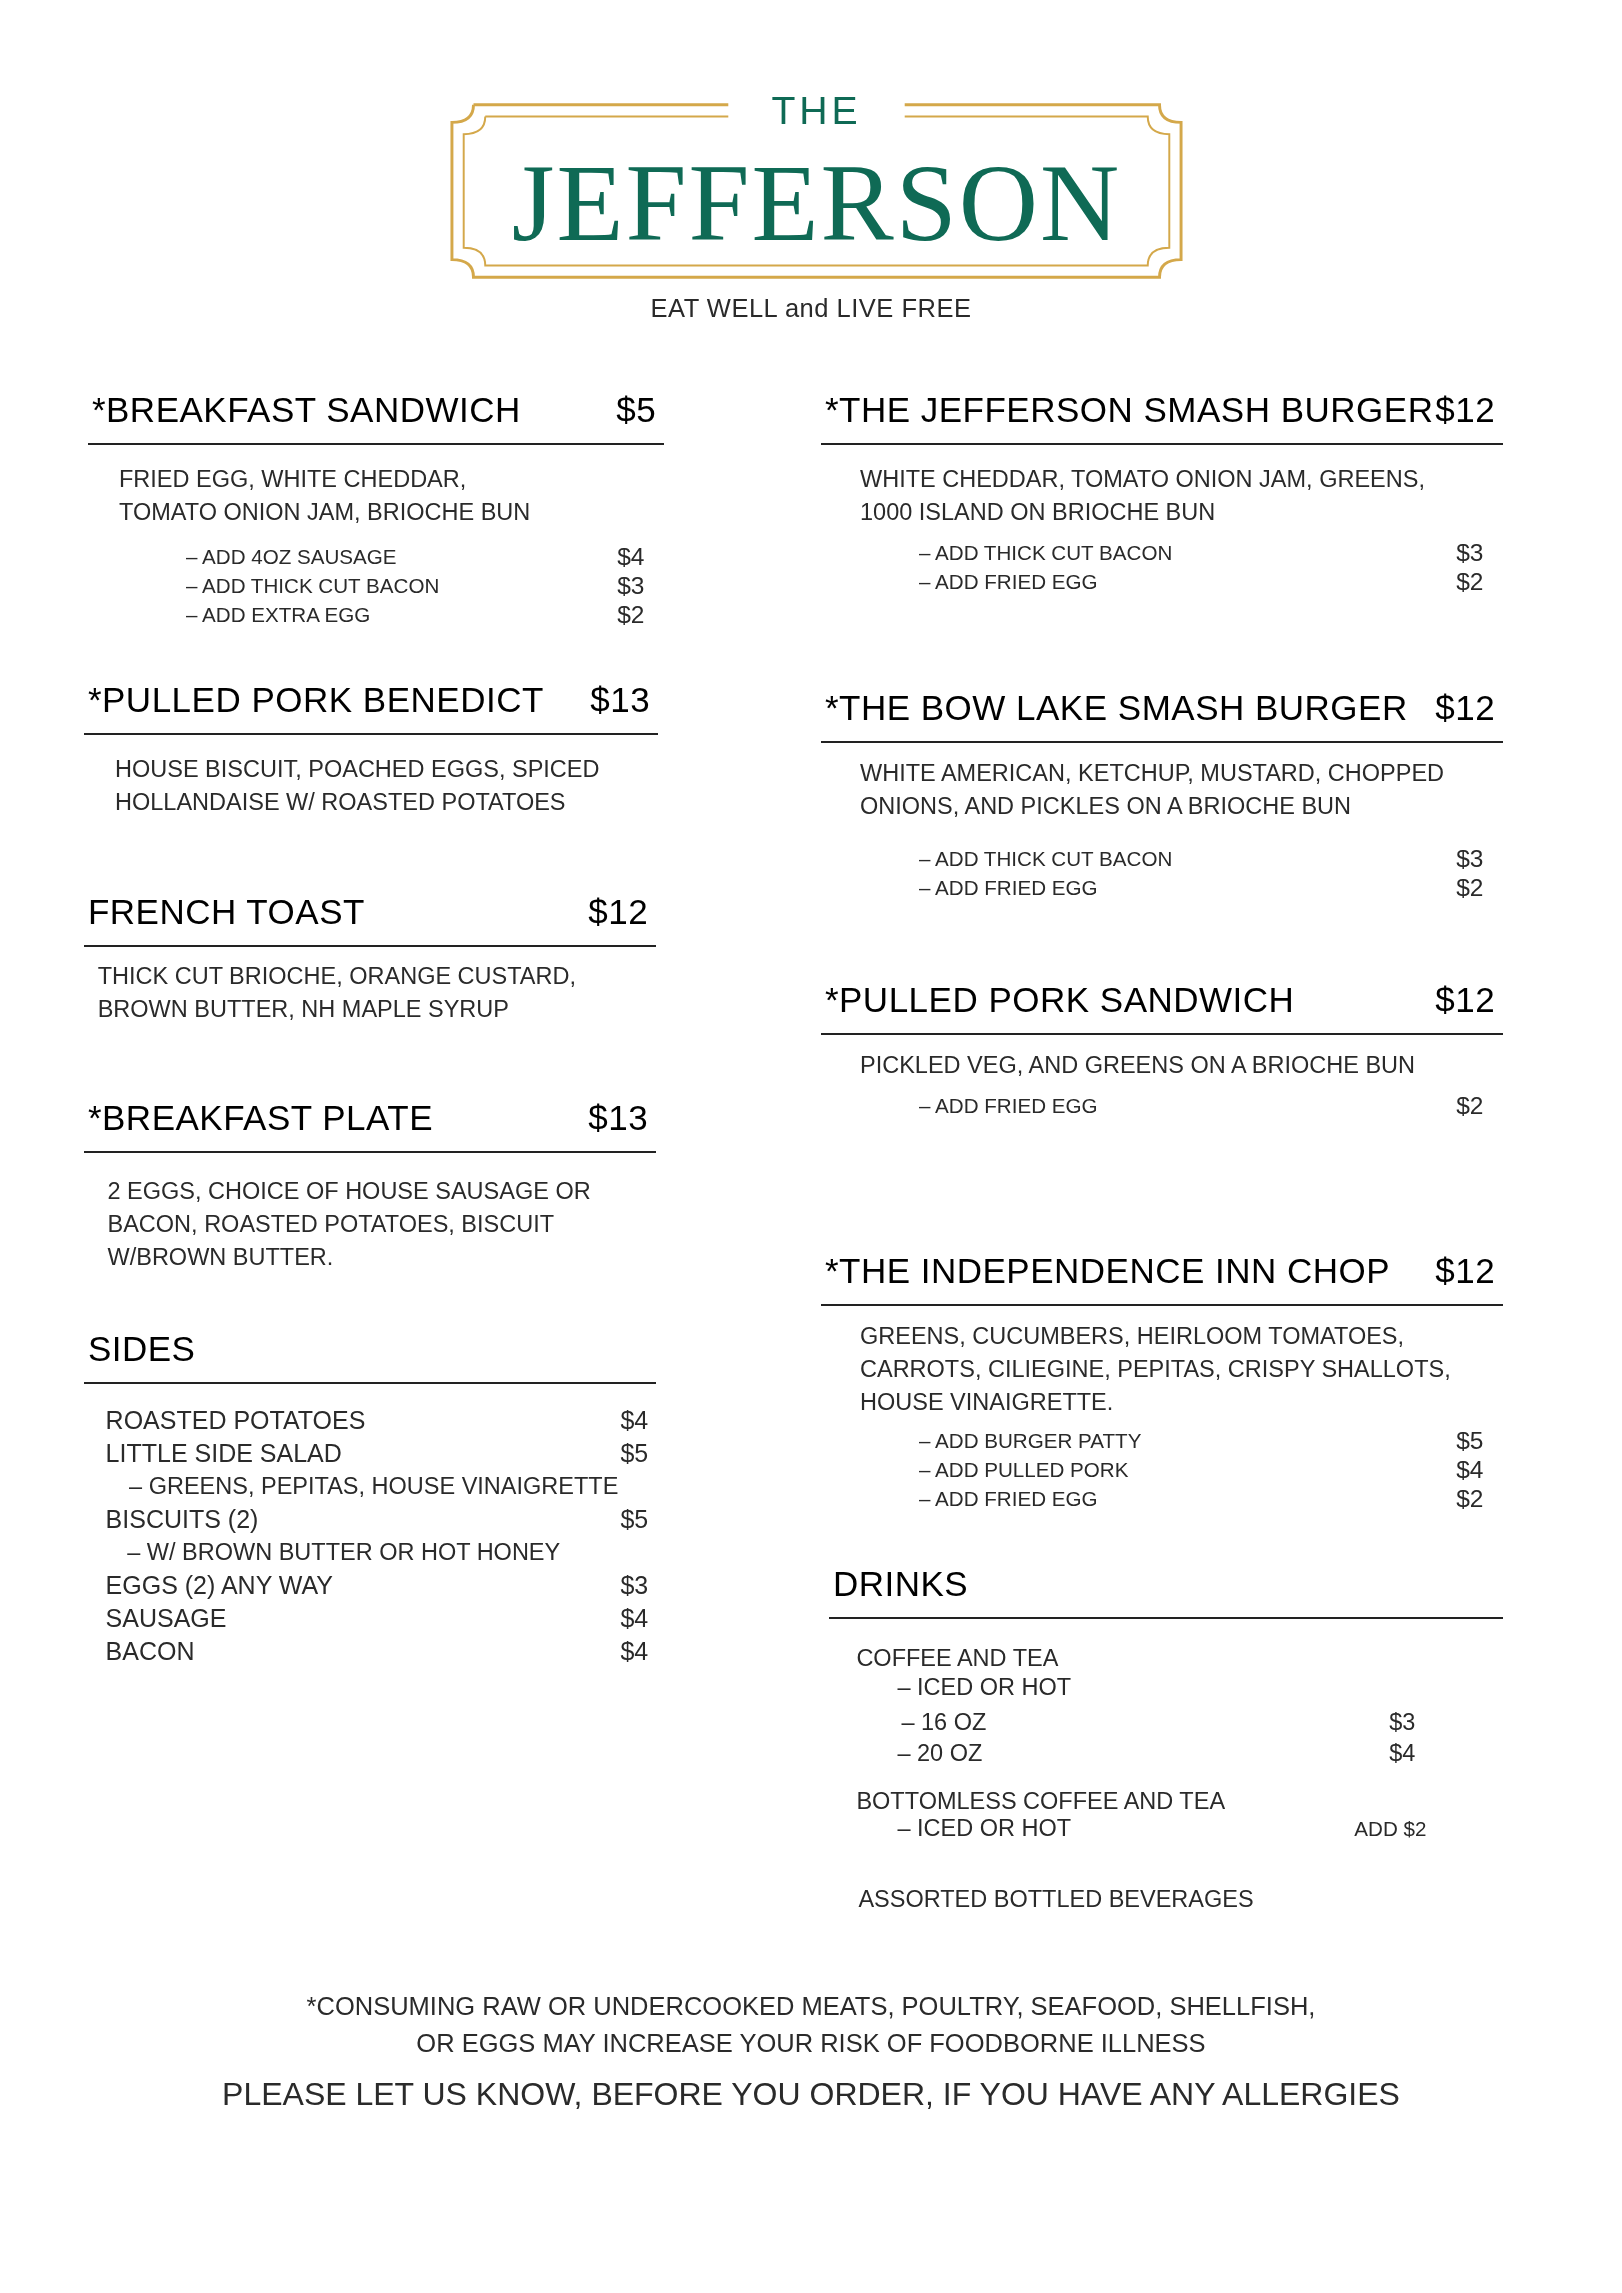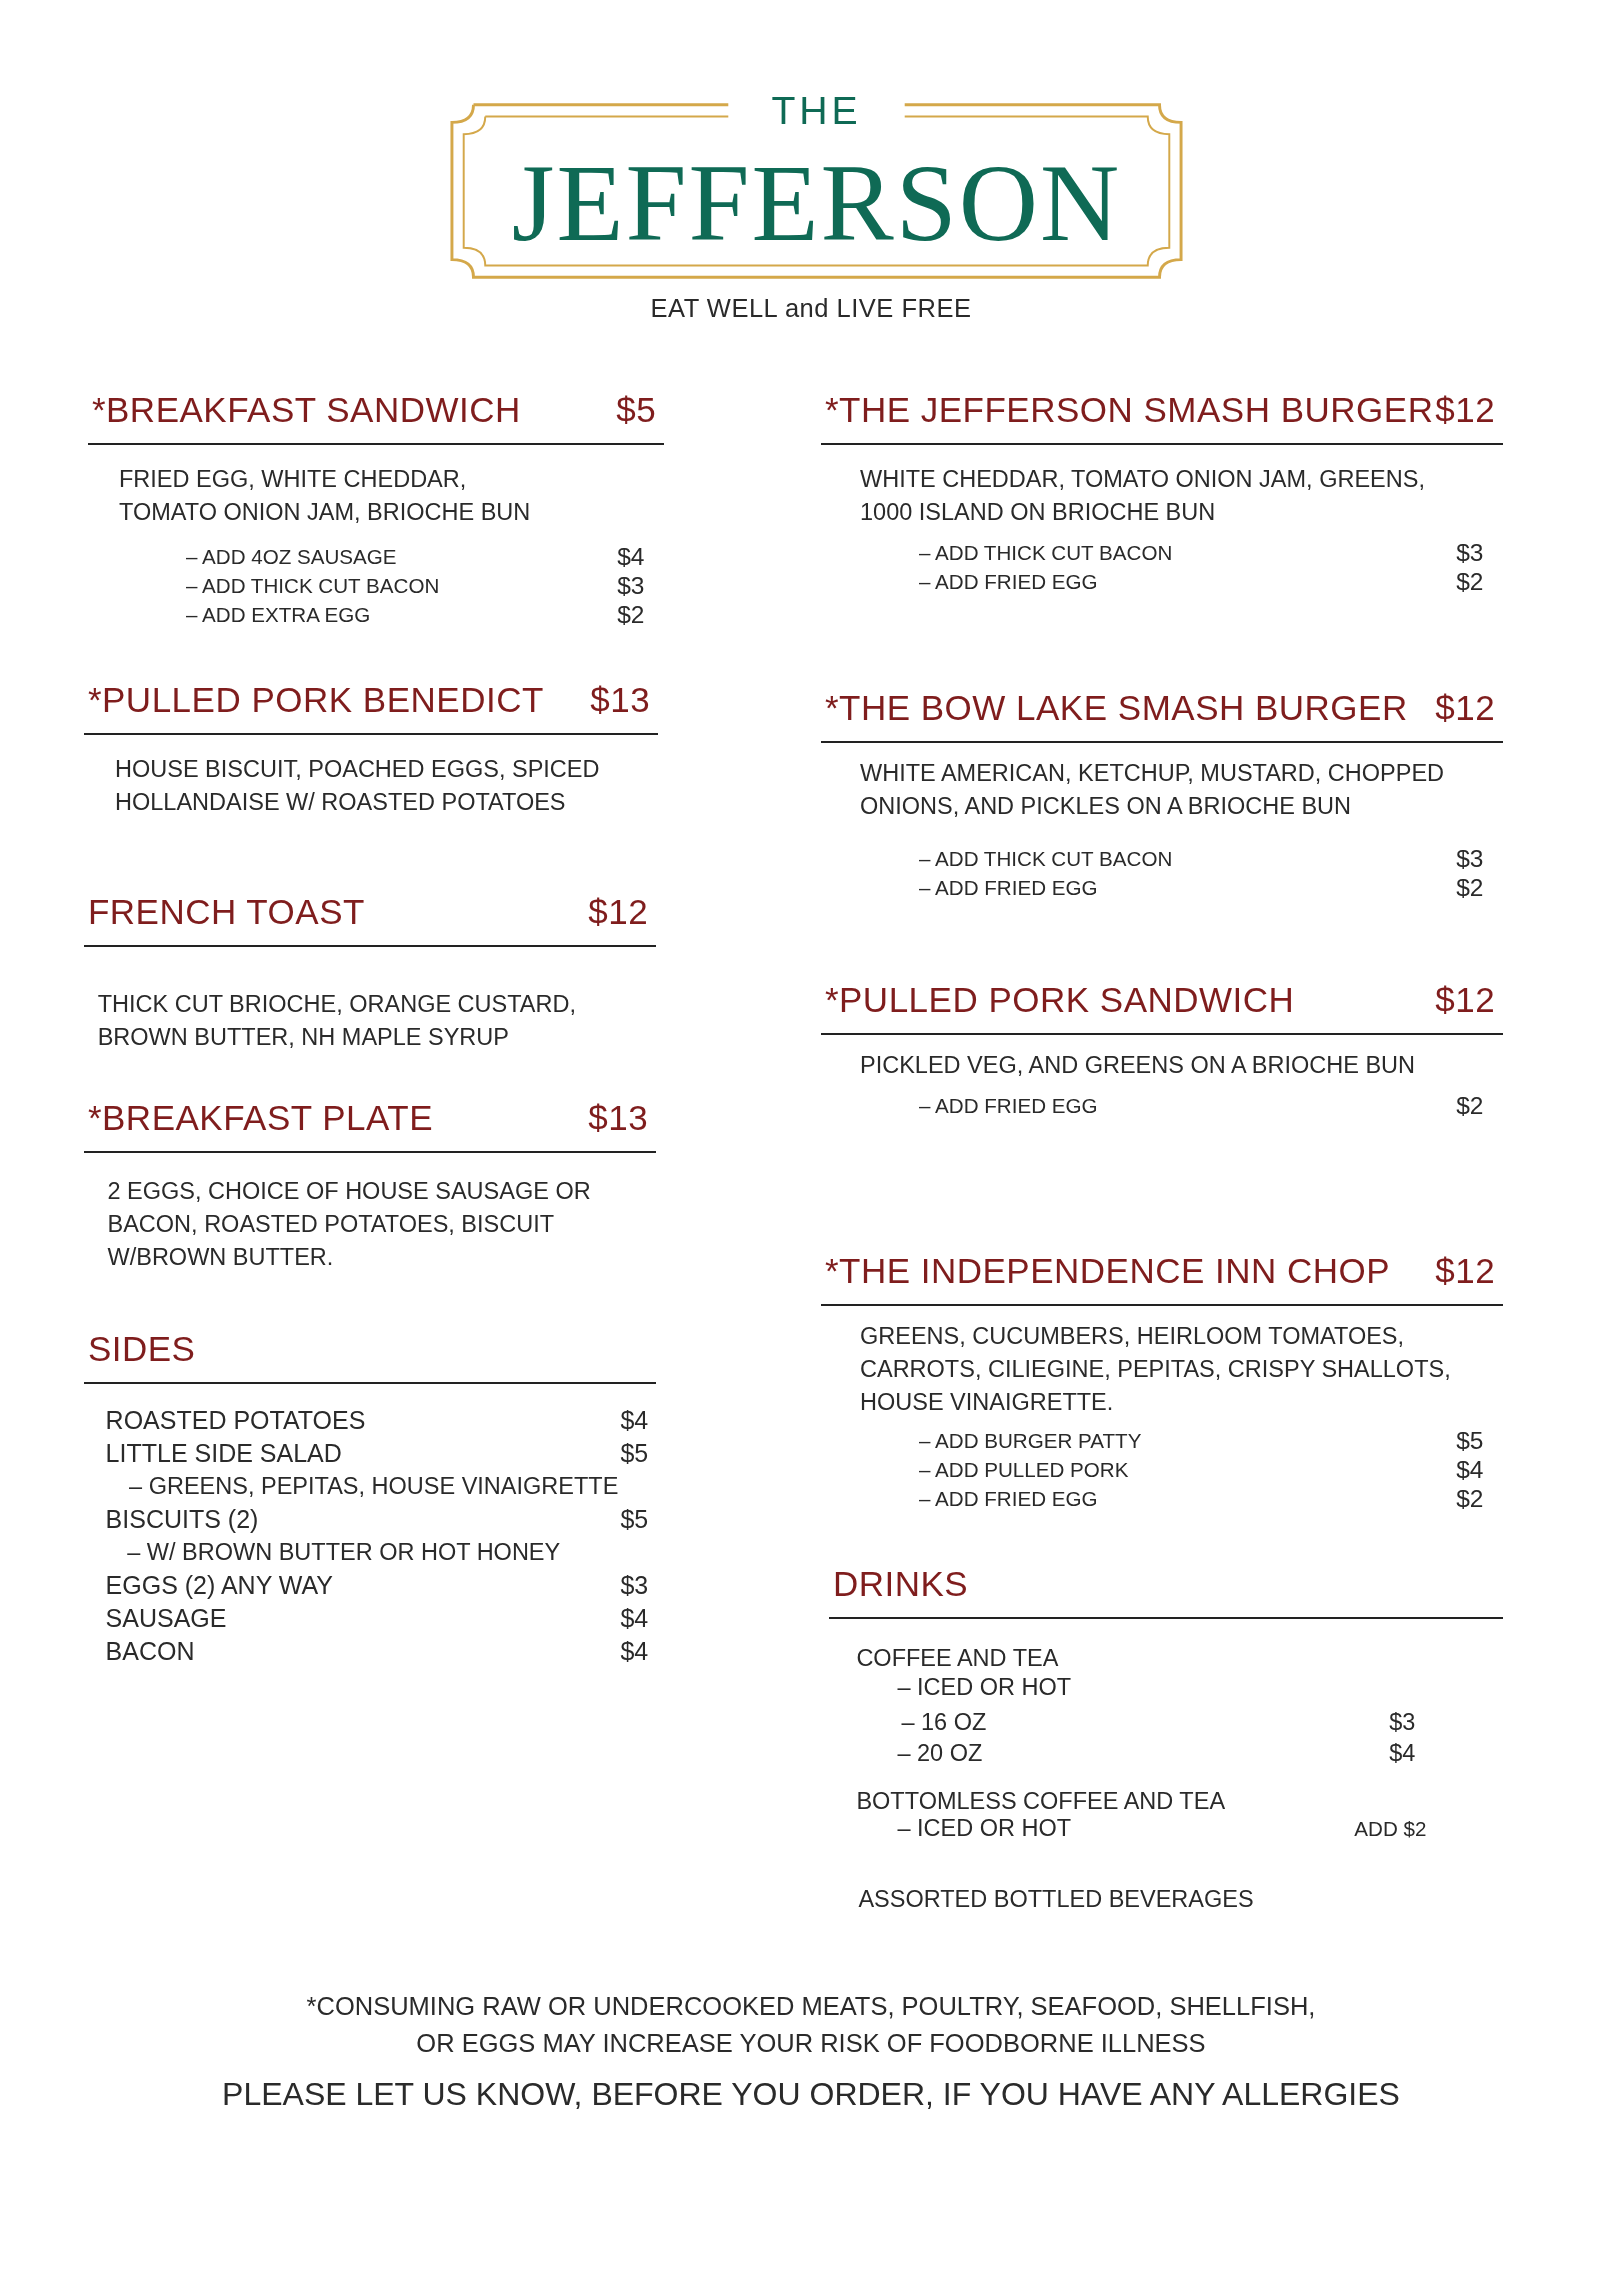--- a/index.html
+++ b/index.html
@@ -8,21 +8,21 @@
       font-family: "Liberation Sans", sans-serif; color: #222222;
     }
     .logo { position: absolute; left: 444px; top: 93px; width: 745px; height: 196px; }
     .tagline {
       position: absolute; left: 0; width: 1622px; top: 294px; text-align: center;
       font-size: 25.5px; letter-spacing: 0.5px; color: #2a2a2a;
     }
     .item { position: absolute; }
     .item-head {
       display: flex; justify-content: space-between; align-items: baseline;
-      font-size: 35px; letter-spacing: 0.5px; color: #7f1d1d; padding: 0 7.8px 0 3.9px;
+      font-size: 35px; letter-spacing: 0.5px; color: #000000; padding: 0 7.8px 0 3.9px;
       height: 51px;
     }
     .rule { border-top: 2.9px solid #222; margin-top: 2px; }
     .desc { font-size: 23.5px; line-height: 33px; color: #2a2a2a; margin-top: 17.6px; padding-left: 31px; }
     .addons { margin-top: 13.7px; }
     .addon {
       display: flex; justify-content: space-between; font-size: 20.6px; line-height: 29px;
       color: #2a2a2a; padding-left: 98px; padding-right: 19.6px;
     }
     .addon .p { font-size: 24.5px; }
@@ -87,21 +87,21 @@
     <div>HOLLANDAISE W/ ROASTED POTATOES</div>
   </div>
 </div>
 
 <div class="item" style="left:84px; top:892px; width:572px;">
   <div class="item-head">
       <span>FRENCH TOAST</span>
       <span>$12</span>
     </div>
   <div class="rule"></div>
-  <div class="desc" style="padding-left:13.7px; margin-top:41px;">
+  <div class="desc" style="padding-left:13.7px; margin-top:13px;">
     <div>THICK CUT BRIOCHE, ORANGE CUSTARD,</div>
     <div>BROWN BUTTER, NH MAPLE SYRUP</div>
   </div>
 </div>
 
 <div class="item" style="left:84px; top:1098px; width:572px;">
   <div class="item-head">
       <span>*BREAKFAST PLATE</span>
       <span>$13</span>
     </div>

